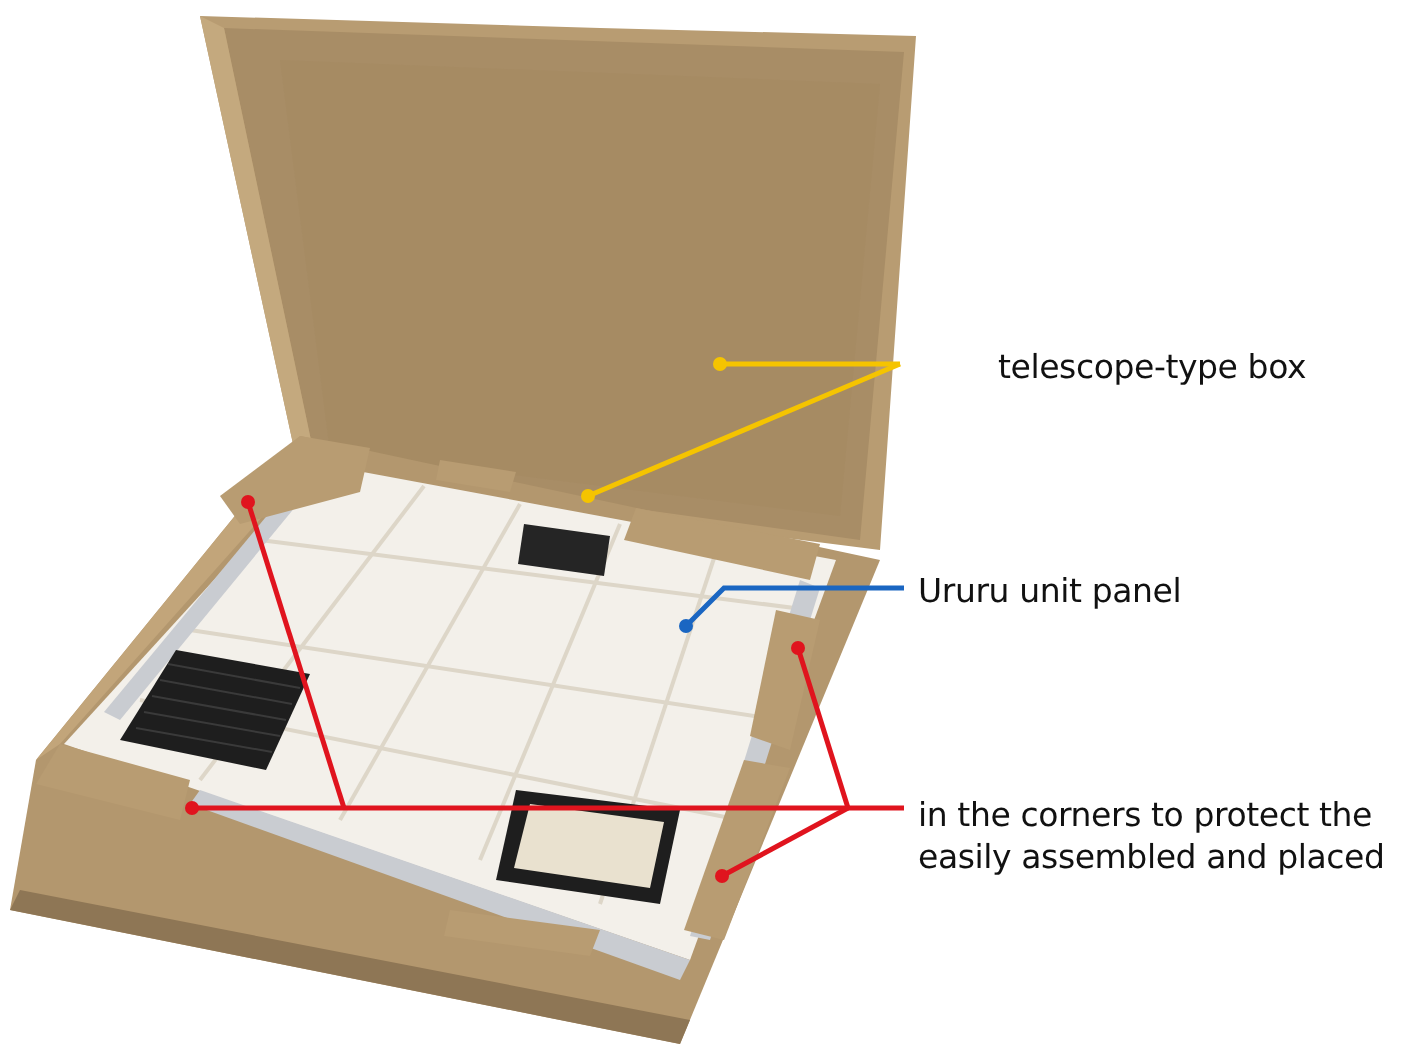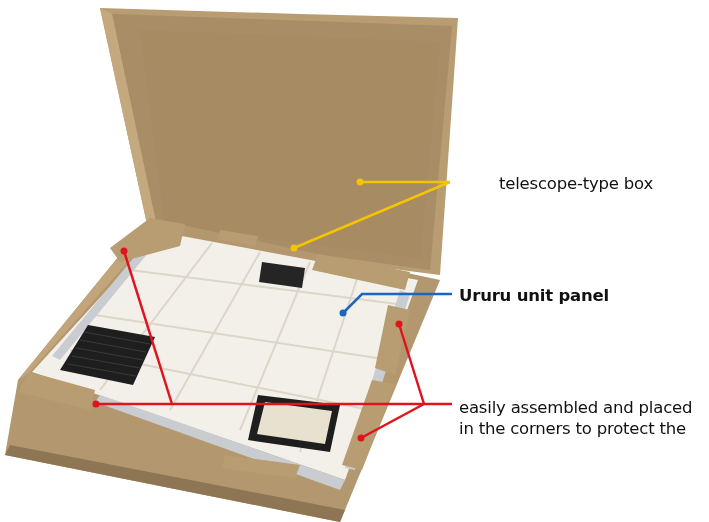--- a/index.html
+++ b/index.html
@@ -1,21 +1,21 @@
 <!DOCTYPE html>
 <html><head>
 <meta charset="utf-8">
 <style>
   html, body { margin: 0; padding: 0; background: #ffffff; }
   body { width: 709px; height: 522px; position: relative; overflow: hidden;
          font-family: "DejaVu Sans", "Liberation Sans", sans-serif; }
   #scene { position: absolute; left: 0; top: 0; width: 709px; height: 522px; }
   .label { position: absolute; color: #111; font-size: 16.5px; line-height: 21px; letter-spacing: -0.2px; }
   #label-box { left: 459px; top: 173px; margin-left: 40px; }
-  #label-panel { left: 459px; top: 285px; font-weight: bold; }
+  #label-panel { left: 459px; top: 285px; }
   #label-corners { left: 459px; top: 397px; width: 250px; }
   .label span { display: block; white-space: nowrap; }
 </style>
 </head>
 <body>
 
 <svg id="scene" viewBox="0 0 709 522" xmlns="http://www.w3.org/2000/svg">
 
   <g>
     <polygon points="100,8 300,14 458,18 440,275 150,238" fill="#b89c72"></polygon>
@@ -101,15 +101,15 @@
 
 <div id="label-box" class="label">
   <span>telescope-type box</span>
 </div>
 
 <div id="label-panel" class="label">
   <span>Ururu unit panel</span>
 </div>
 
 <div id="label-corners" class="label">
+  <span>in the corners to protect the</span>
   <span>easily assembled and placed</span>
-  <span>in the corners to protect the</span>
 </div>
 
 </body></html>

